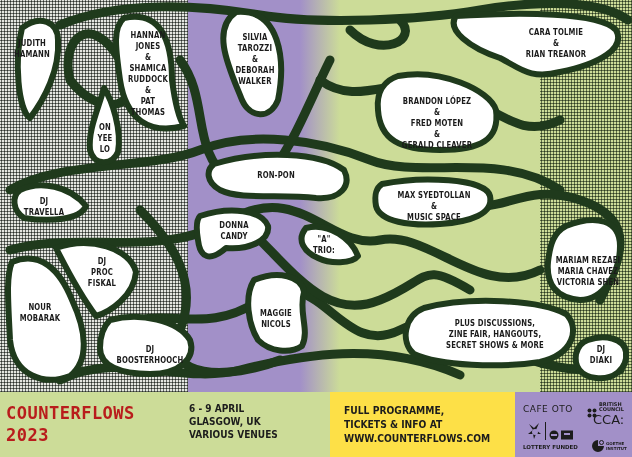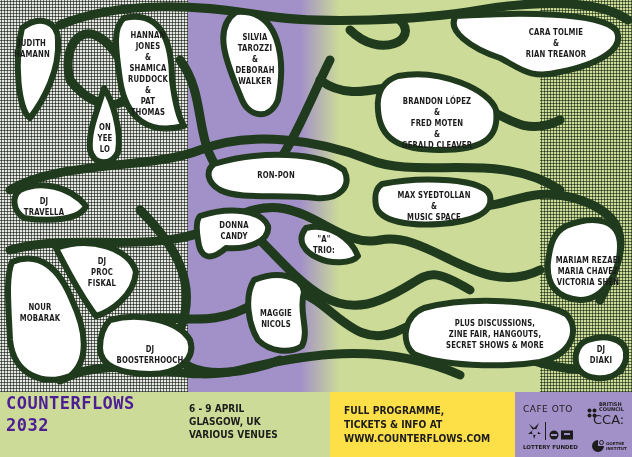--- a/index.html
+++ b/index.html
@@ -24,22 +24,22 @@
 
   .artist { position: absolute; text-align: center; font-family: "DejaVu Sans Condensed", "DejaVu Sans", sans-serif;
     font-weight: bold; font-size: 8.5px; line-height: 11px; color: #1a1a1a; letter-spacing: 0.2px; white-space: pre-line;
     transform: scaleX(0.9); }
 
   
   .footer { position: absolute; left: 0; top: 392px; width: 632px; height: 65px; }
   .f-left { position: absolute; left: 0; top: 0; width: 330px; height: 65px; background: #ccdc98; }
   .f-mid { position: absolute; left: 330px; top: 0; width: 185px; height: 65px; background: #fde047; }
   .f-right { position: absolute; left: 515px; top: 0; width: 117px; height: 65px; background: #a290c8; }
-  .title { position: absolute; left: 6px; top: 0; font-family: "DejaVu Sans Mono", monospace; font-weight: bold;
-    font-size: 17px; line-height: 22px; color: #4c1d95; letter-spacing: 0.5px; }
+  .title { position: absolute; left: 6px; top: 10px; font-family: "DejaVu Sans Mono", monospace; font-weight: bold;
+    font-size: 17px; line-height: 22px; color: #b91c1c; letter-spacing: 0.5px; }
   .event-info { position: absolute; left: 189px; top: 10px; font-family: "DejaVu Sans", sans-serif; font-weight: bold;
     font-size: 10px; line-height: 13px; color: #1c1c1c; transform: scaleX(0.9); transform-origin: left; }
   .more-info { position: absolute; left: 14px; top: 12px; font-family: "DejaVu Sans", sans-serif; font-weight: bold;
     font-size: 10px; line-height: 14px; color: #1c1c1c; transform: scaleX(0.92); transform-origin: left; }
   .logo-text { position: absolute; font-family: "DejaVu Sans", sans-serif; color: #1c1c1c; }
 </style>
 </head>
 <body>
 
 <div class="poster">
@@ -156,21 +156,21 @@
 SECRET SHOWS &amp; MORE</div>
   <div class="artist" style="left:110px;top:344px;width:80px;">DJ
 BOOSTERHOOCH</div>
   <div class="artist" style="left:584px;top:344px;width:34px;">DJ
 DIAKI</div>
 
   <div class="footer">
     <div class="f-left">
       <div class="title">
         <div>COUNTERFLOWS</div>
-        <div>2032</div>
+        <div>2023</div>
       </div>
       <div class="event-info">
         <div>6 - 9 APRIL</div>
         <div>GLASGOW, UK</div>
         <div>VARIOUS VENUES</div>
       </div>
     </div>
     <div class="f-mid">
       <div class="more-info">
         <div>FULL PROGRAMME,</div>

